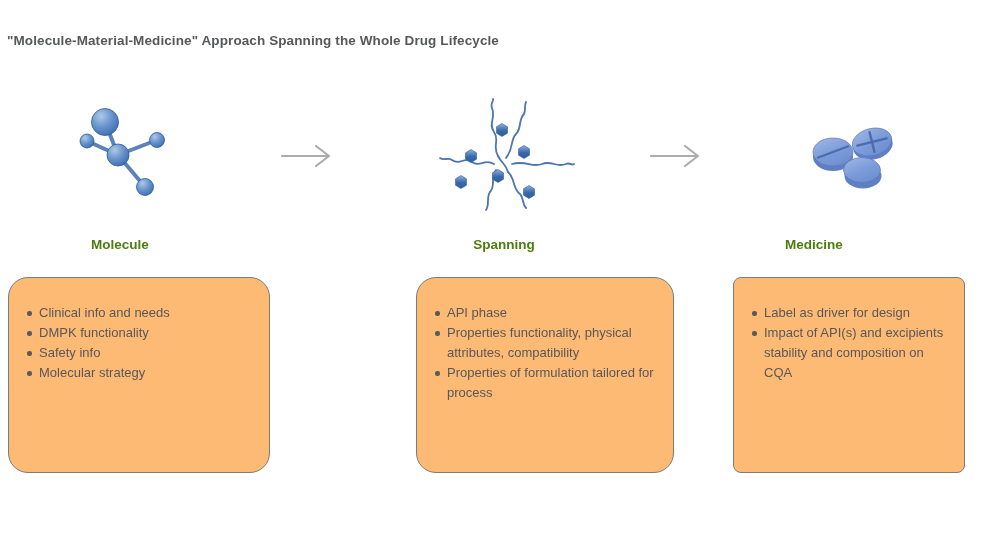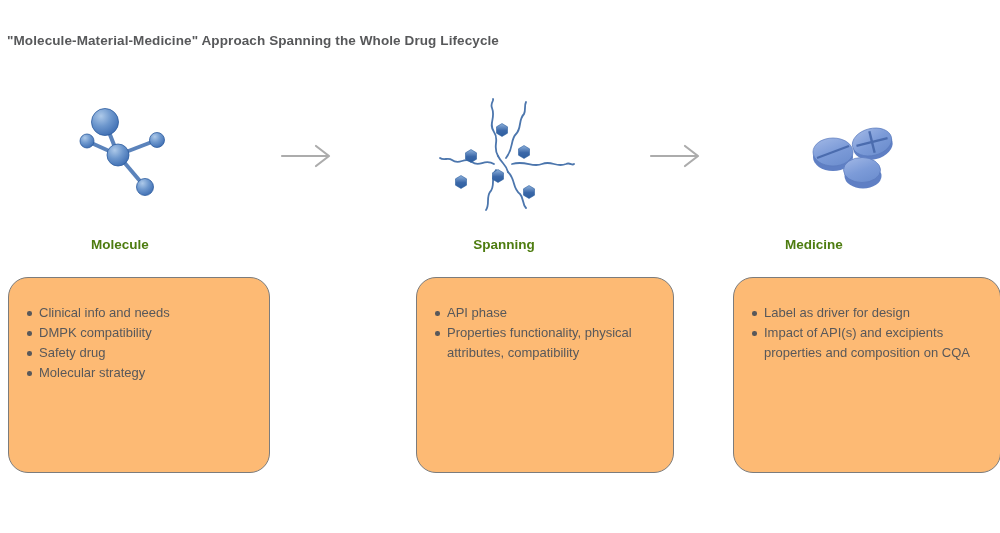--- a/index.html
+++ b/index.html
@@ -44,21 +44,21 @@
     position: absolute;
     top: 277px;
     height: 196px;
     box-sizing: border-box;
     border: 1.4px solid #7c7c7c;
     border-radius: 20px;
     background: #fdba74;
   }
   .box-1 { left: 8px;   width: 262px; }
   .box-2 { left: 376px; width: 258px; margin-left: 40px; }
-  .box-3 { left: 733px; width: 268px; }
+  .box-3 { left: 733px; width: 232px; border-radius: 8px; }
   ul.bullets {
     margin: 0;
     padding: 25px 10px 0 17px;
     list-style: none;
   }
   ul.bullets li {
     position: relative;
     padding-left: 13px;
     font-size: 13px;
     line-height: 20px;
@@ -184,31 +184,32 @@
     </svg>
   </div>
 
   <div class="col-label label-1">Molecule</div>
   <div class="col-label label-2">Spanning</div>
   <div class="col-label label-3">Medicine</div>
 
   <div class="info-box box-1">
     <ul class="bullets">
         <li>Clinical info and needs</li>
-        <li>DMPK compatibility</li>
-        <li>Safety drug</li>
+        <li>DMPK functionality</li>
+        <li>Safety info</li>
         <li>Molecular strategy</li>
       </ul>
   </div>
   <div class="info-box box-2">
     <ul class="bullets">
         <li>API phase</li>
         <li>Properties functionality, physical attributes, compatibility</li>
+        <li>Properties of formulation tailored for process</li>
       </ul>
   </div>
   <div class="info-box box-3">
     <ul class="bullets">
         <li>Label as driver for design</li>
-        <li>Impact of API(s) and excipients properties and composition on CQA</li>
+        <li>Impact of API(s) and excipients stability and composition on CQA</li>
       </ul>
   </div>
 
 </div>
 
 </body></html>

